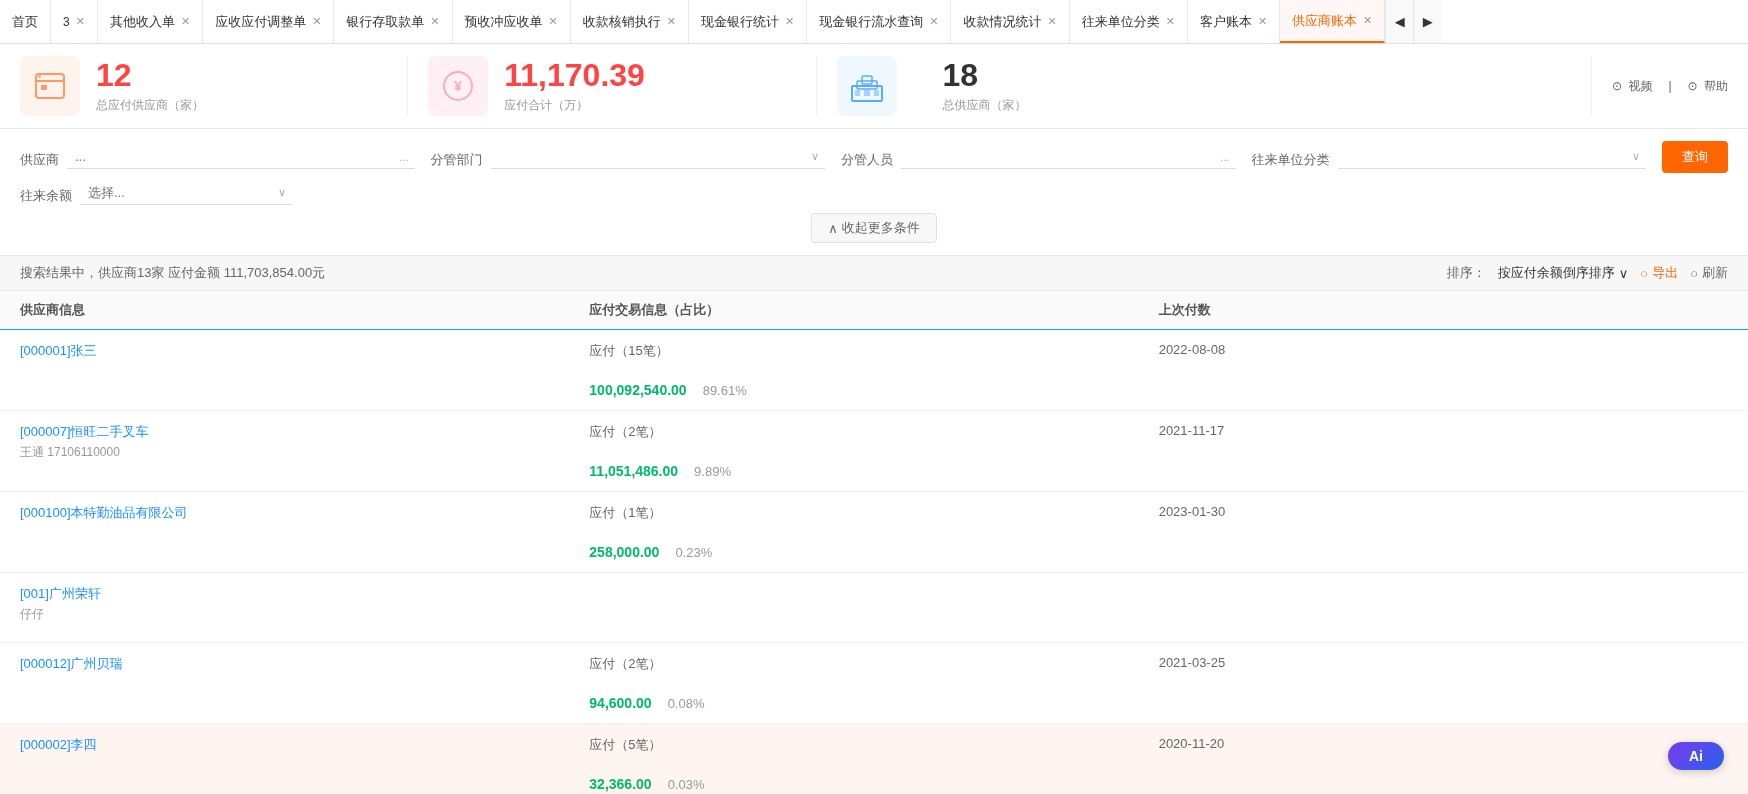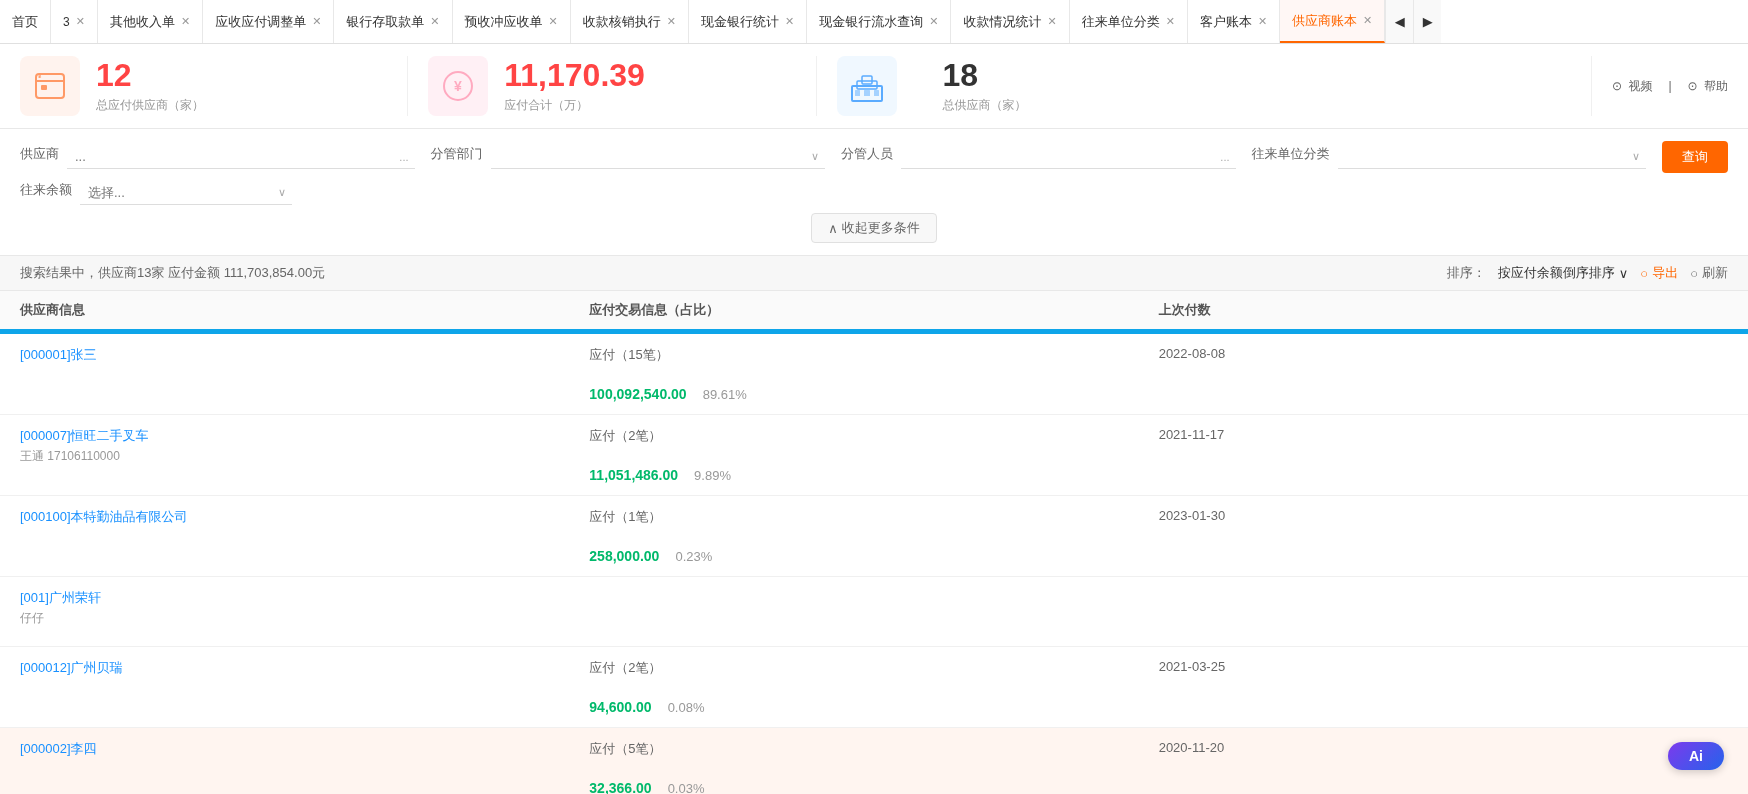--- a/index.html
+++ b/index.html
@@ -44,21 +44,21 @@
       display: flex; align-items: center; gap: 16px; font-size: 12px; color: #666;
       padding-left: 20px; flex-shrink: 0;
     }
     .stat-right-actions span { cursor: pointer; }
 
     
     .filter-area {
       background: #fff; padding: 12px 20px; border-bottom: 1px solid #e8e8e8;
     }
     .filter-row { display: flex; align-items: center; gap: 16px; margin-bottom: 8px; flex-wrap: wrap; }
-    .filter-item { display: flex; align-items: flex-start; gap: 8px; flex: 1; min-width: 200px; }
+    .filter-item { display: flex; align-items: flex-end; gap: 8px; flex: 1; min-width: 200px; }
     .filter-label { font-size: 13px; color: #666; white-space: nowrap; flex-shrink: 0; }
     .filter-select-box {
       flex: 1; position: relative; display: flex; align-items: center;
       border-bottom: 1px solid #ddd;
     }
     .filter-select-box input {
       flex: 1; border: none; padding: 4px 8px; font-size: 13px; outline: none;
       background: transparent; color: #333;
     }
     .filter-select-box .arrow { color: #aaa; padding: 0 6px; font-size: 11px; }
@@ -88,21 +88,21 @@
       display: flex; align-items: center; gap: 4px; cursor: pointer; color: #ff6600;
     }
     .result-bar .refresh-btn {
       display: flex; align-items: center; gap: 4px; cursor: pointer; color: #666;
     }
 
     
     .table-area { background: #fff; }
     .table-header {
       display: grid; grid-template-columns: 1fr 1fr 1fr;
-      padding: 10px 20px; border-bottom: 5px solid #0ea5e9;
+      padding: 10px 20px; border-bottom: 1px solid #0ea5e9;
       font-size: 13px; font-weight: bold; color: #555; background: #fafafa;
     }
     .table-row {
       display: grid; grid-template-columns: 1fr 1fr 1fr;
       padding: 12px 20px; border-bottom: 1px solid #f0f0f0; align-items: start;
       min-height: 70px;
     }
     .table-row.highlighted { background: #fff5f0; }
     .supplier-link { color: #1890ff; text-decoration: none; font-size: 13px; cursor: pointer; }
     .supplier-sub { font-size: 12px; color: #999; margin-top: 3px; }

